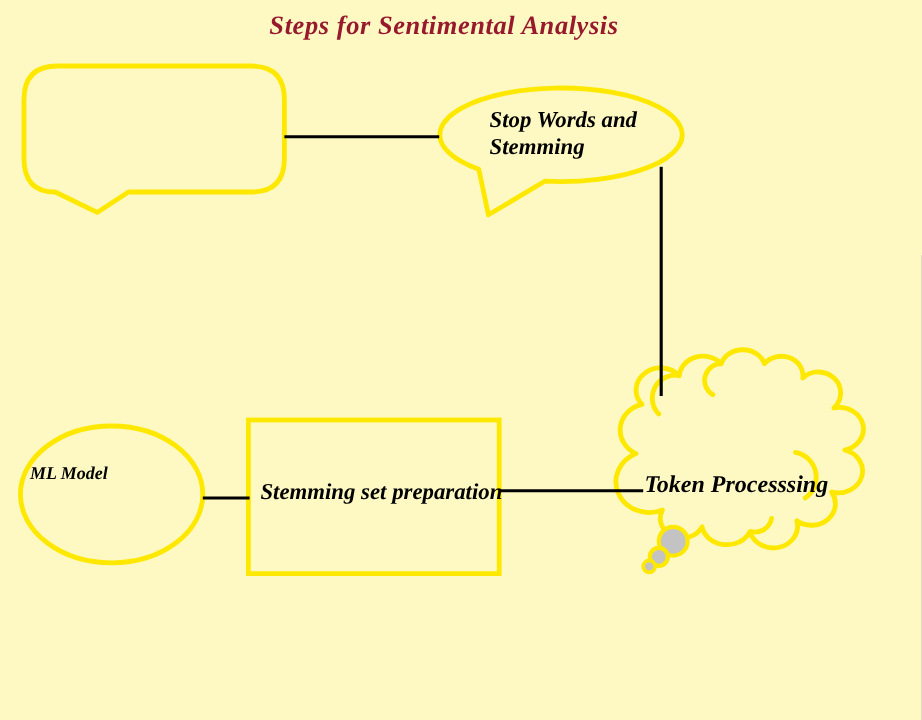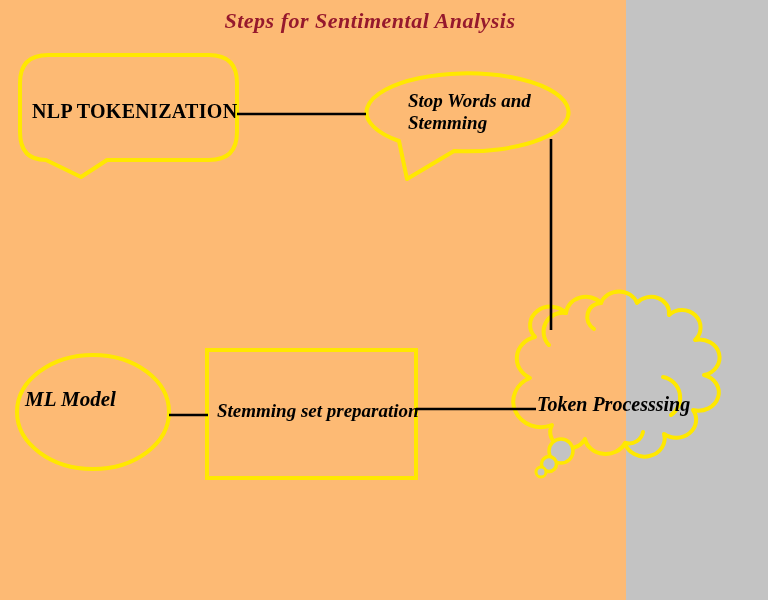--- a/index.html
+++ b/index.html
@@ -6,23 +6,23 @@
     margin: 0;
     padding: 0;
     width: 768px;
     height: 600px;
     overflow: hidden;
     background: #C3C3C3;
     font-family: "Liberation Serif", "DejaVu Serif", serif;
   }
   .canvas {
     position: relative;
-    width: 626px;
+    width: 768px;
     height: 600px;
-    background: #fdba74;
+    background: #fef9c3;
   }
   svg.shapes {
     position: absolute;
     left: 0; top: 0;
     width: 768px; height: 600px;
   }
   .label {
     position: absolute;
     color: #000000;
     font-weight: bold;
@@ -61,21 +61,21 @@
   }
   .feature-label {
     left: 217px;
     top: 400px;
     font-size: 19px;
     font-style: italic;
   }
   .ml-label {
     left: 25px;
     top: 387px;
-    font-size: 21px;
+    font-size: 15px;
     font-style: italic;
   }
 </style>
 </head>
 <body>
 
 <div class="canvas">
 
   <svg class="shapes" viewBox="0 0 768 600">
 
@@ -112,21 +112,20 @@
     <rect x="207" y="350" width="209" height="128" fill="none" stroke="#FFE800" stroke-width="4"></rect>
 
     <line x1="237" y1="114" x2="366" y2="114" stroke="#000000" stroke-width="2.6"></line>
     <line x1="551" y1="139" x2="551" y2="330" stroke="#000000" stroke-width="2.6"></line>
     <line x1="169" y1="415" x2="208" y2="415" stroke="#000000" stroke-width="2.6"></line>
     <line x1="416" y1="409" x2="536" y2="409" stroke="#000000" stroke-width="2.6"></line>
   </svg>
 
   <div class="title">Steps for Sentimental Analysis</div>
 
-  <div class="label nlp-label">NLP TOKENIZATION</div>
 
   <div class="label token-label">Token Processsing</div>
 
   <div class="label stopwords-label">
     <div>Stop Words and</div>
     <div>Stemming</div>
   </div>
 
   <div class="label feature-label">Stemming set preparation</div>
 

